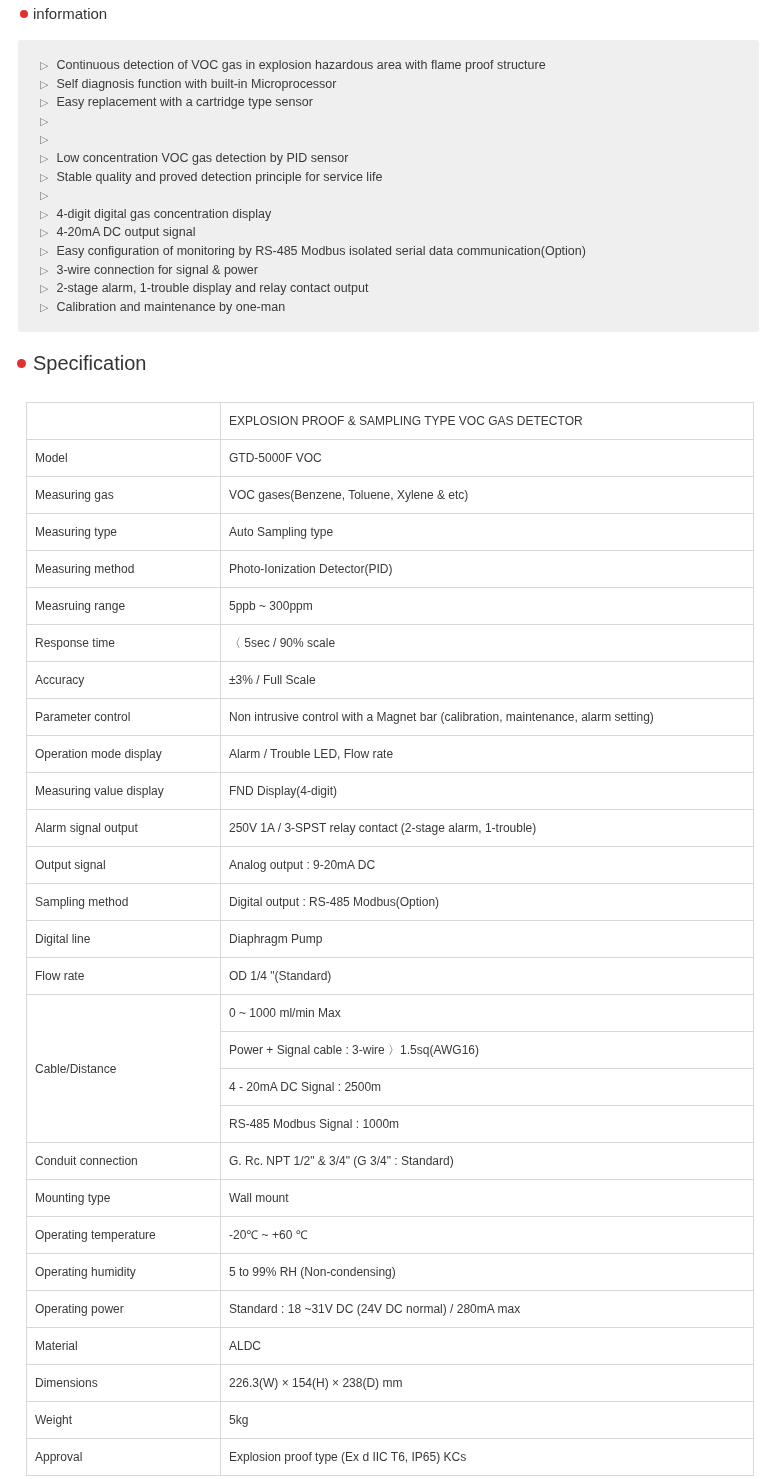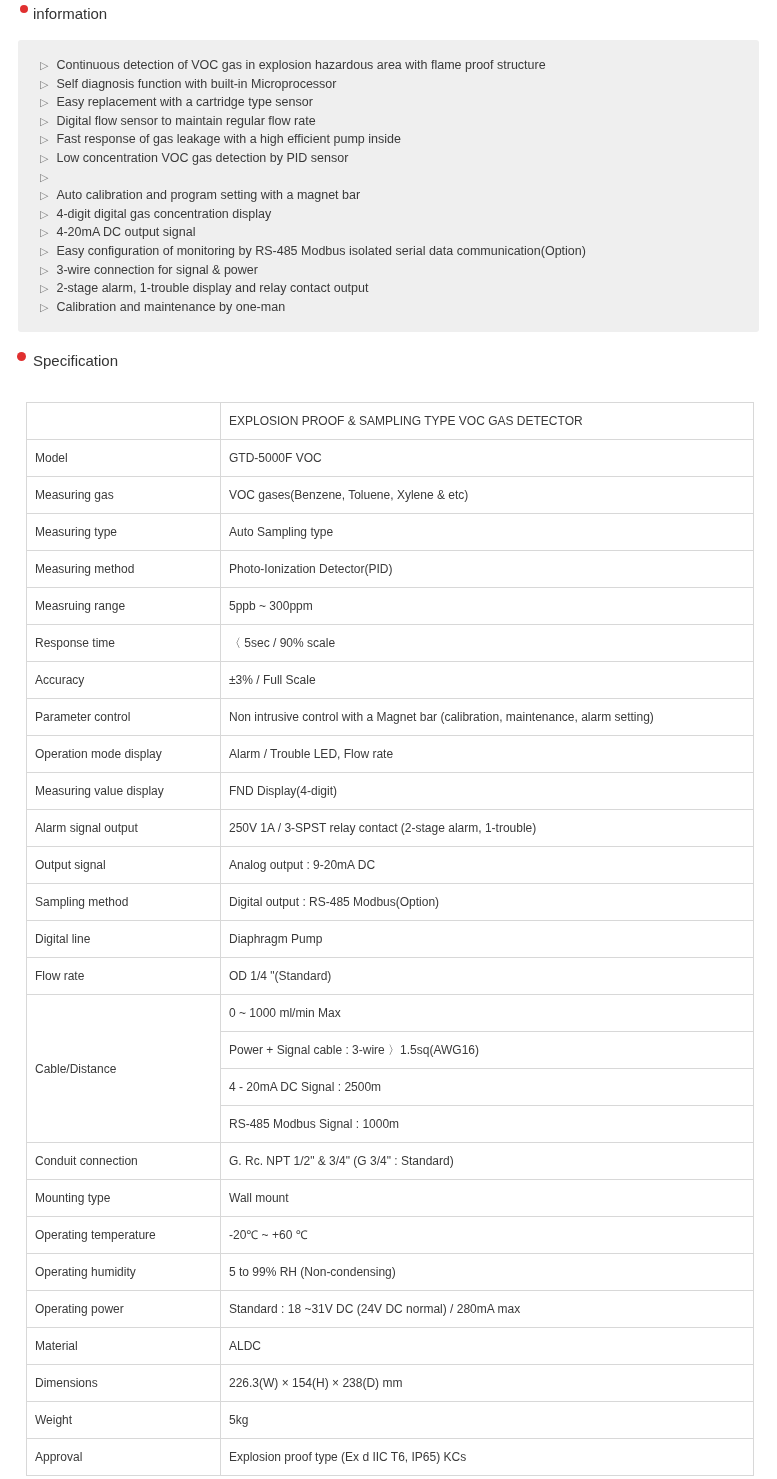--- a/index.html
+++ b/index.html
@@ -16,20 +16,21 @@
     position: relative;
   }
   .page {
     width: 777px;
     padding: 0;
     position: relative;
   }
   
   .section-heading {
     display: flex;
+    align-items: center;
     font-size: 15px;
     color: #333333;
     margin: 0;
     padding: 0;
   }
   .heading-bullet {
     display: inline-block;
     width: 8px;
     height: 8px;
     border-radius: 50%;
@@ -39,21 +40,21 @@
   }
   #info-heading {
     position: absolute;
     left: 20px;
     top: 5px;
   }
   #spec-heading {
     position: absolute;
     left: 17px;
     top: 352px;
-    font-size: 15px;
+    font-size: 20px;
   }
   #spec-heading .heading-bullet {
     width: 9px;
     height: 9px;
     margin-right: 7px;
   }
 
   
   .info-box {
     position: absolute;
@@ -135,36 +136,34 @@
         <li>
           <span class="arrow">▷</span>
           <span>Self diagnosis function with built-in Microprocessor</span>
         </li>
         <li>
           <span class="arrow">▷</span>
           <span>Easy replacement with a cartridge type sensor</span>
         </li>
         <li>
           <span class="arrow">▷</span>
-          <span>Digital flow sensor to maintain regular flow rate</span>
-        </li>
-        <li>
-          <span class="arrow">▷</span>
-          <span>Fast response of gas leakage with a high efficient pump inside</span>
+        </li>
+        <li>
+          <span class="arrow">▷</span>
         </li>
         <li>
           <span class="arrow">▷</span>
           <span>Low concentration VOC gas detection by PID sensor</span>
         </li>
         <li>
           <span class="arrow">▷</span>
-        </li>
-        <li>
-          <span class="arrow">▷</span>
-          <span>Auto calibration and program setting with a magnet bar</span>
+          <span>Stable quality and proved detection principle for service life</span>
+        </li>
+        <li>
+          <span class="arrow">▷</span>
         </li>
         <li>
           <span class="arrow">▷</span>
           <span>4-digit digital gas concentration display</span>
         </li>
         <li>
           <span class="arrow">▷</span>
           <span>4-20mA DC output signal</span>
         </li>
         <li>

